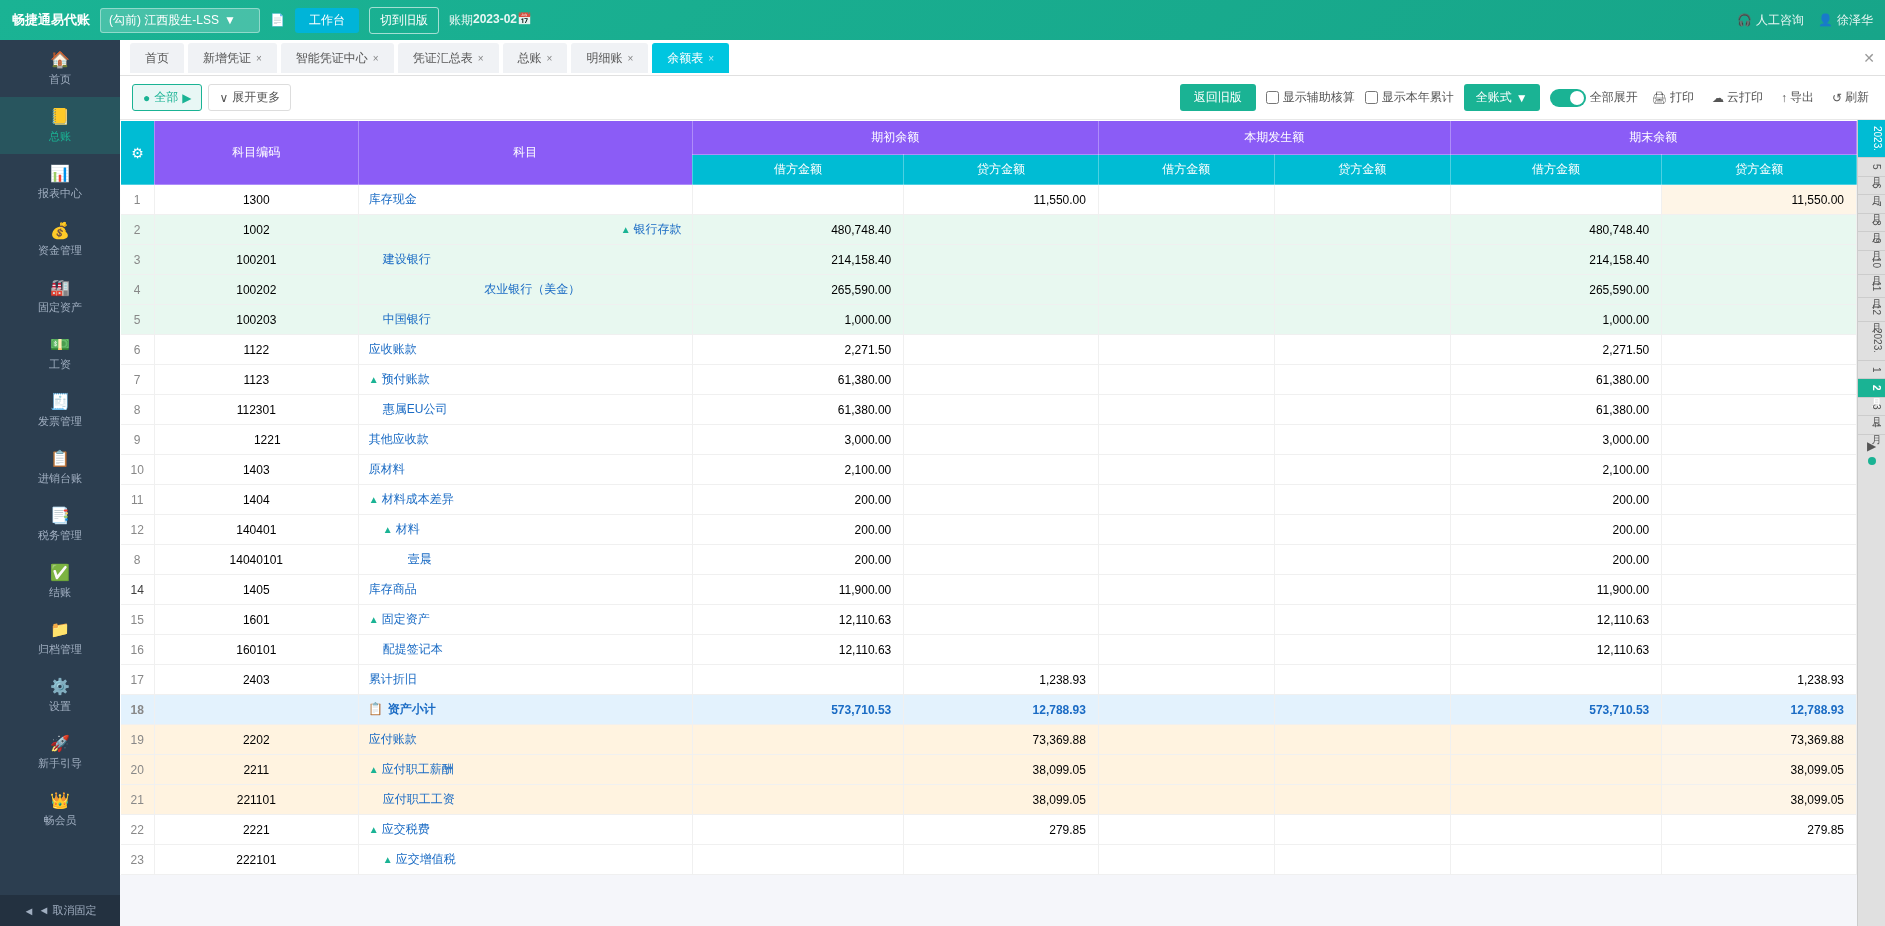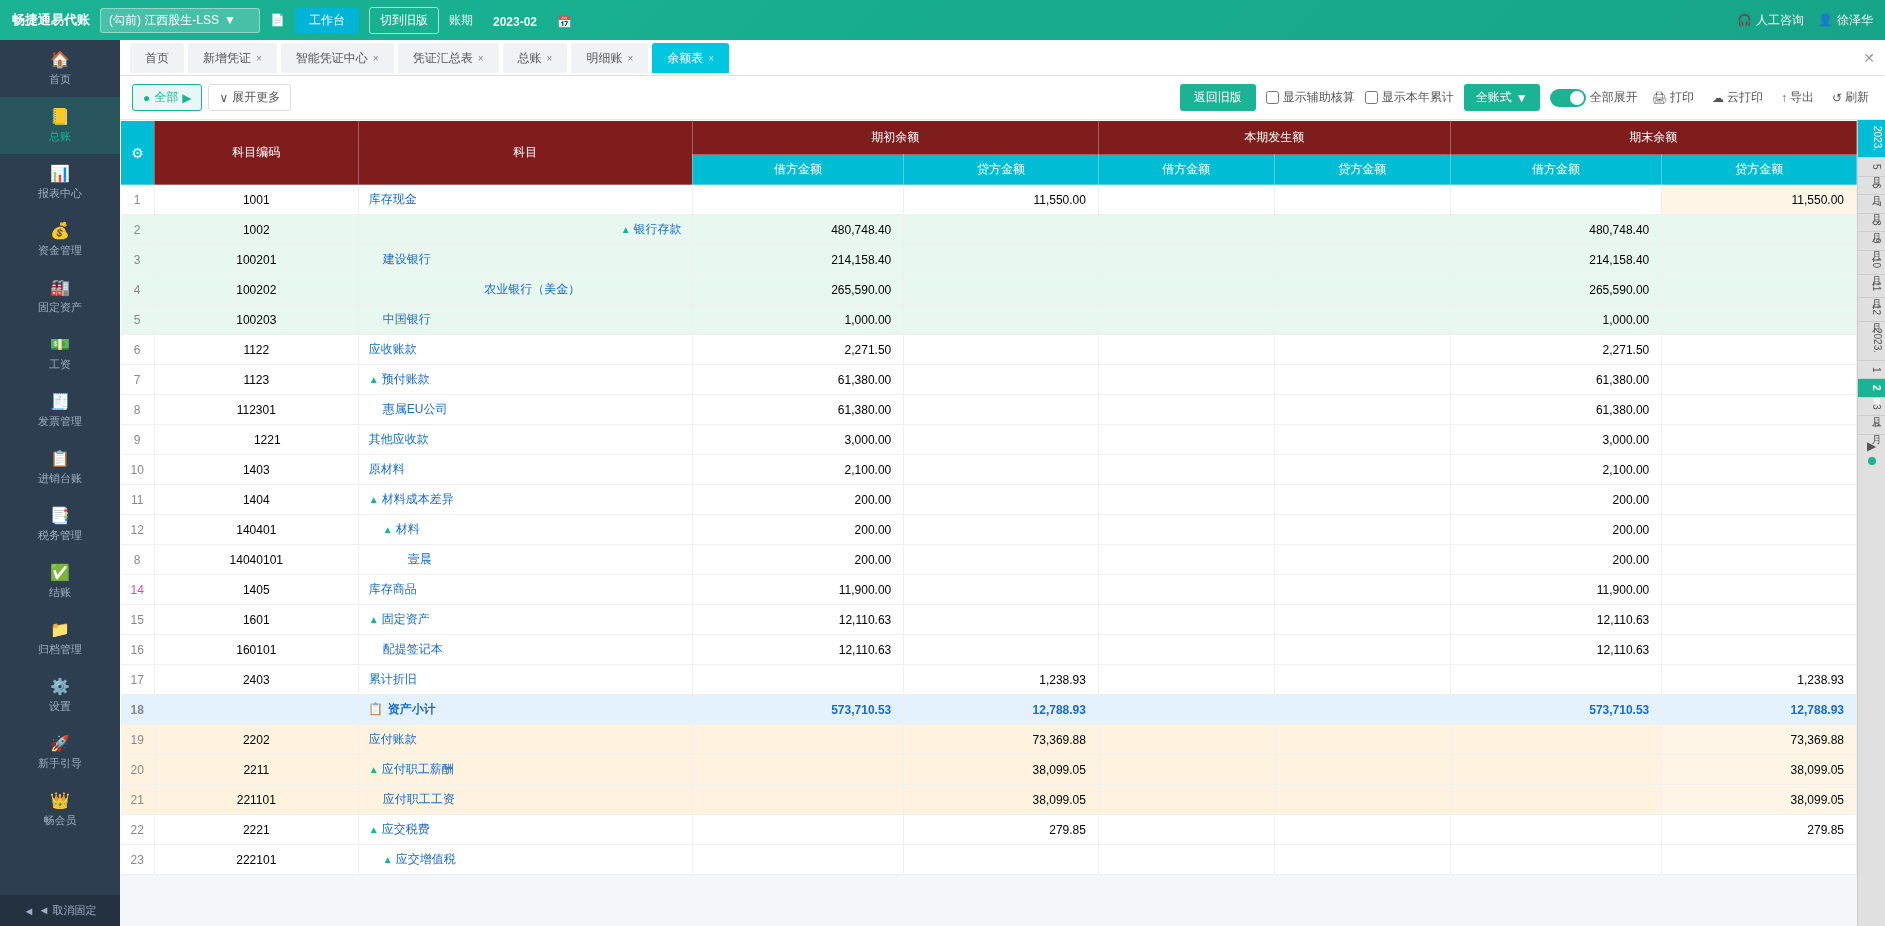--- a/index.html
+++ b/index.html
@@ -48,22 +48,22 @@
       border-radius: 3px;
       padding: 4px 10px;
       color: white;
       cursor: pointer;
       font-size: 12px;
     }
     .accounting-period {
       color: rgba(255,255,255,0.9);
       font-size: 12px;
       display: flex;
-      align-items: flex-end;
-      gap: 20px;
+      align-items: flex-start;
+      gap: 0;
     }
     .top-bar-right {
       margin-left: auto;
       display: flex;
       align-items: center;
       gap: 14px;
       color: rgba(255,255,255,0.9);
       font-size: 12px;
     }
     .user-info { display: flex; align-items: center; gap: 4px; cursor: pointer; }
@@ -274,21 +274,21 @@
     }
     
     table {
       width: 100%;
       border-collapse: collapse;
       font-size: 12px;
       background: white;
     }
     
     thead tr th {
-      background: #7f1d1d;
+      background: #8b5cf6;
       color: white;
       padding: 8px 10px;
       text-align: center;
       border: 1px solid rgba(255,255,255,0.3);
       white-space: nowrap;
       font-weight: normal;
     }
     
     thead tr.sub-header th {
       background: #00bcd4;
@@ -549,21 +549,21 @@
               <th><span>贷方金额</span></th>
               <th><span>借方金额</span></th>
               <th><span>贷方金额</span></th>
               <th><span>借方金额</span></th>
               <th><span>贷方金额</span></th>
             </tr>
           </thead>
           <tbody id="table-body">
           <tr>
                 <td style="text-align: center; color: rgb(136, 136, 136);">1</td>
-                <td style="text-align: center;">1001</td>
+                <td style="text-align: center;">1300</td>
                 <td style="text-align: left; padding-left: 10px; color: rgb(26, 107, 196); cursor: pointer;">库存现金</td>
                 <td style="text-align: right; padding-right: 12px;"></td>
                 <td style="text-align: right; padding-right: 12px;">11,550.00</td>
                 <td style="text-align: right; padding-right: 12px;"></td>
                 <td style="text-align: right; padding-right: 12px;"></td>
                 <td style="text-align: right; padding-right: 12px;"></td>
                 <td style="text-align: right; padding-right: 12px; background: rgb(254, 245, 231);">11,550.00</td>
               </tr>
               <tr class="row-green">
                 <td style="text-align: center; color: rgb(136, 136, 136);">2</td>
@@ -691,21 +691,21 @@
                 <td style="text-align: center;">14040101</td>
                 <td style="text-align: left; padding-left: 49px; color: rgb(26, 107, 196); cursor: pointer;">壹晨</td>
                 <td style="text-align: right; padding-right: 12px;">200.00</td>
                 <td style="text-align: right; padding-right: 12px;"></td>
                 <td style="text-align: right; padding-right: 12px;"></td>
                 <td style="text-align: right; padding-right: 12px;"></td>
                 <td style="text-align: right; padding-right: 12px;">200.00</td>
                 <td style="text-align: right; padding-right: 12px;"></td>
               </tr>
               <tr>
-                <td style="text-align: center; color: #ec4899;">14</td>
+                <td style="text-align: center; color: #404040;">14</td>
                 <td style="text-align: center;">1405</td>
                 <td style="text-align: left; padding-left: 10px; color: rgb(26, 107, 196); cursor: pointer;">库存商品</td>
                 <td style="text-align: right; padding-right: 12px;">11,900.00</td>
                 <td style="text-align: right; padding-right: 12px;"></td>
                 <td style="text-align: right; padding-right: 12px;"></td>
                 <td style="text-align: right; padding-right: 12px;"></td>
                 <td style="text-align: right; padding-right: 12px;">11,900.00</td>
                 <td style="text-align: right; padding-right: 12px;"></td>
               </tr>
               <tr>

